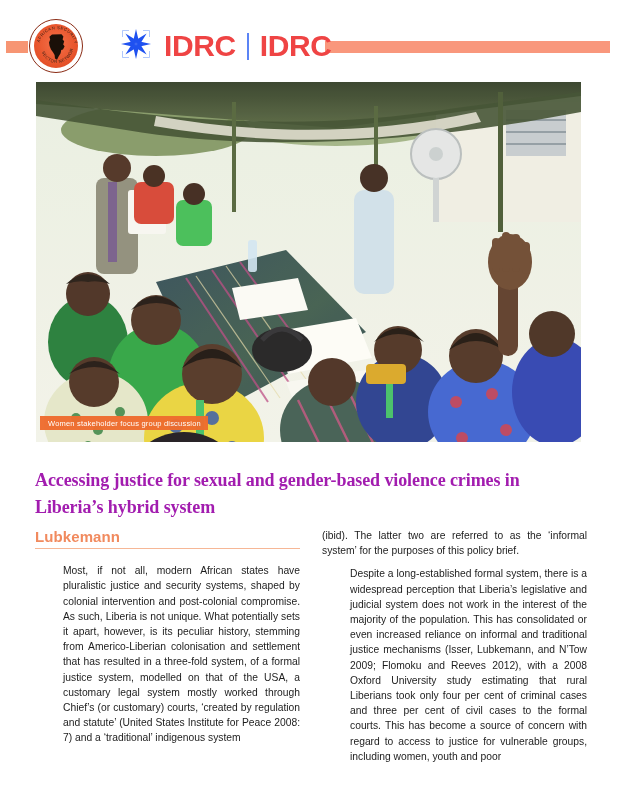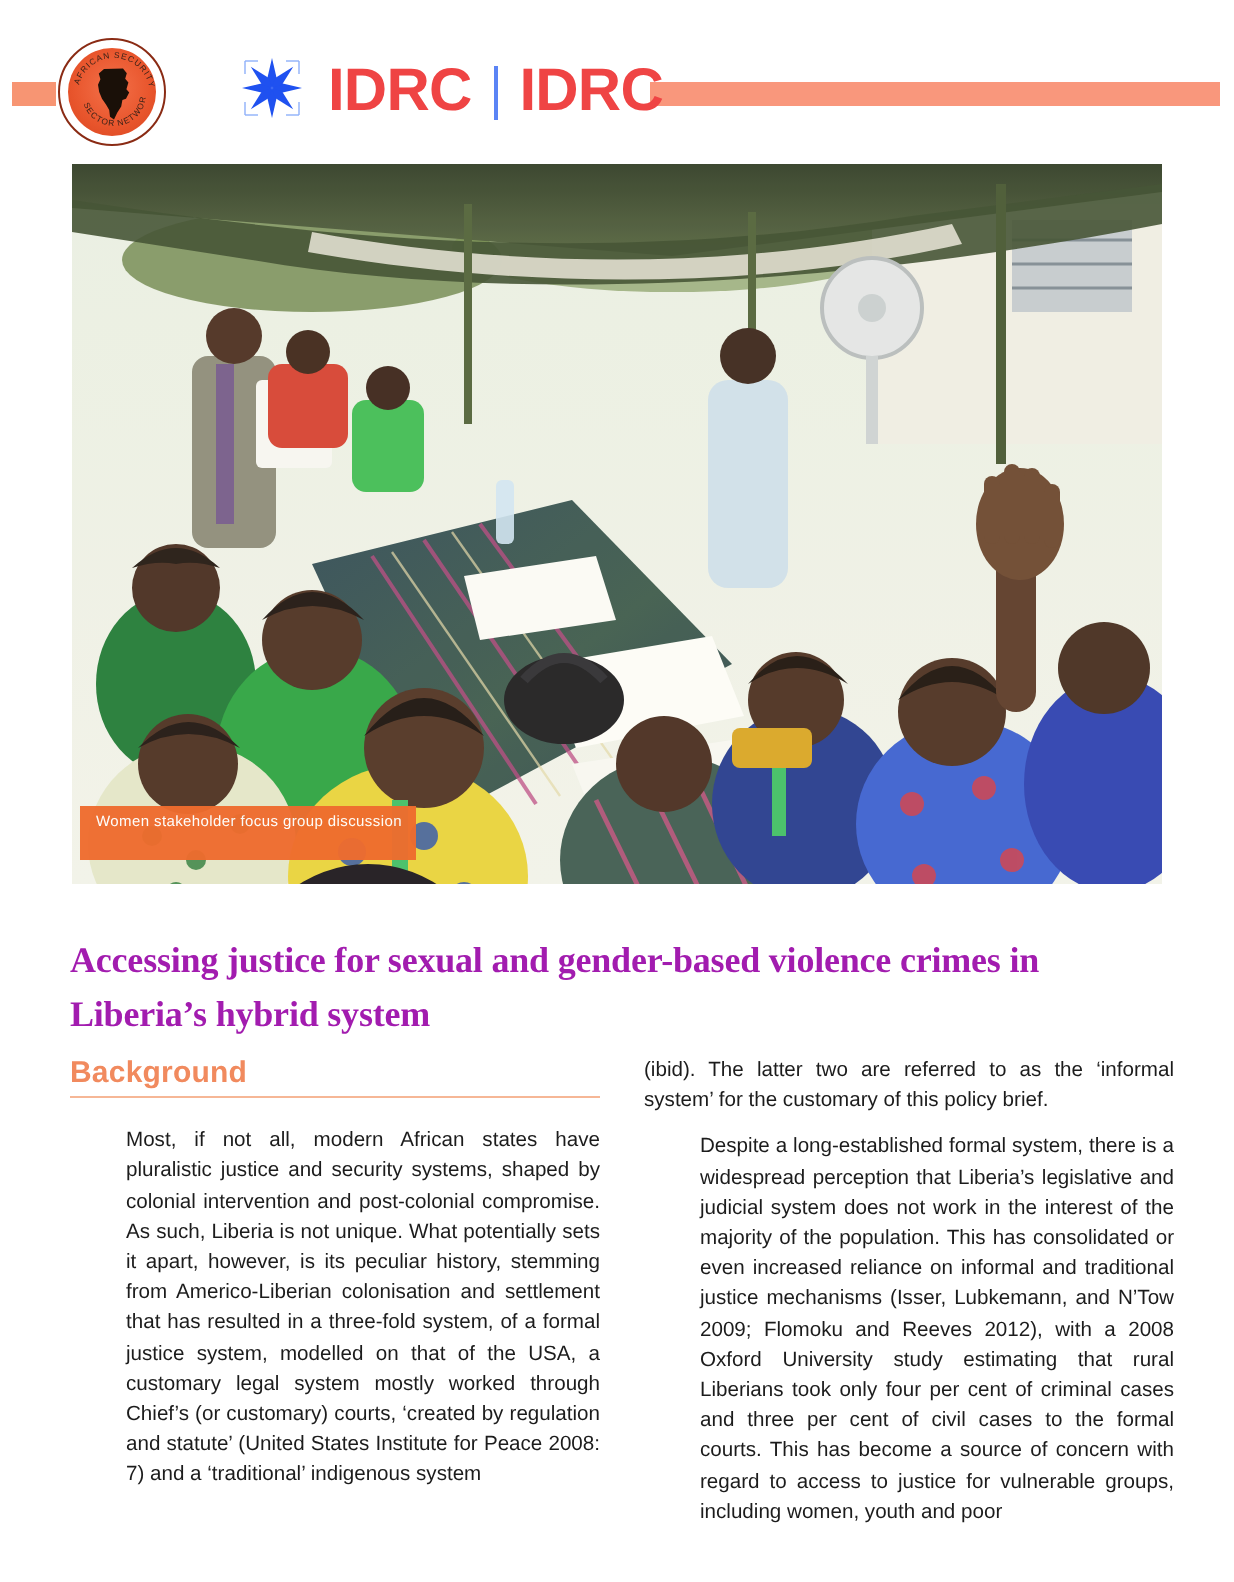--- a/index.html
+++ b/index.html
@@ -91,21 +91,21 @@
   }
   #photo svg { display: block; }
   #photo-caption {
     position: absolute;
     left: 4px; bottom: 12px;
     background: #ef6c2e;
     color: #ffffff;
     font-family: "Liberation Sans", sans-serif;
     font-size: 7.5px;
     letter-spacing: 0.2px;
-    padding: 3px 7px 15px 8px;
+    padding: 3px 7px 2px 8px;
     white-space: nowrap;
     opacity: 0.96;
   }
 
   
   #title {
     position: absolute;
     left: 35px; top: 455px;
     width: 552px;
     font-family: "Liberation Serif", serif;
@@ -399,23 +399,23 @@
   </svg>
 
   <div id="photo-caption">Women stakeholder focus group discussion</div>
 </div>
 
 <h1 id="title">Accessing justice for sexual and gender-based violence crimes in Liberia’s hybrid system</h1>
 
 <div id="columns">
 
   <div class="col col-left">
-    <div class="section-heading">Background</div>
+    <div class="section-heading">Lubkemann</div>
     <div class="heading-rule"></div>
     <p class="body">Most, if not all, modern African states have pluralistic justice and security systems, shaped by colonial intervention and post-colonial compromise. As such, Liberia is not unique. What potentially sets it apart, however, is its peculiar history, stemming from Americo-Liberian colonisation and settlement that has resulted in a three-fold system, of a formal justice system, modelled on that of the USA, a customary legal system mostly worked through Chief’s (or customary) courts, ‘created by regulation and statute’ (United States Institute for Peace 2008: 7) and a ‘traditional’ indigenous system</p>
   </div>
 
   <div class="col col-right">
-    <p class="body">(ibid). The latter two are referred to as the ‘informal system’ for the customary of this policy brief.</p>
+    <p class="body">(ibid). The latter two are referred to as the ‘informal system’ for the purposes of this policy brief.</p>
     <p class="body">Despite a long-established formal system, there is a widespread perception that Liberia’s legislative and judicial system does not work in the interest of the majority of the population. This has consolidated or even increased reliance on informal and traditional justice mechanisms (Isser, Lubkemann, and N’Tow 2009; Flomoku and Reeves 2012), with a 2008 Oxford University study estimating that rural Liberians took only four per cent of criminal cases and three per cent of civil cases to the formal courts. This has become a source of concern with regard to access to justice for vulnerable groups, including women, youth and poor</p>
   </div>
 
 </div>
 
 </body></html>

